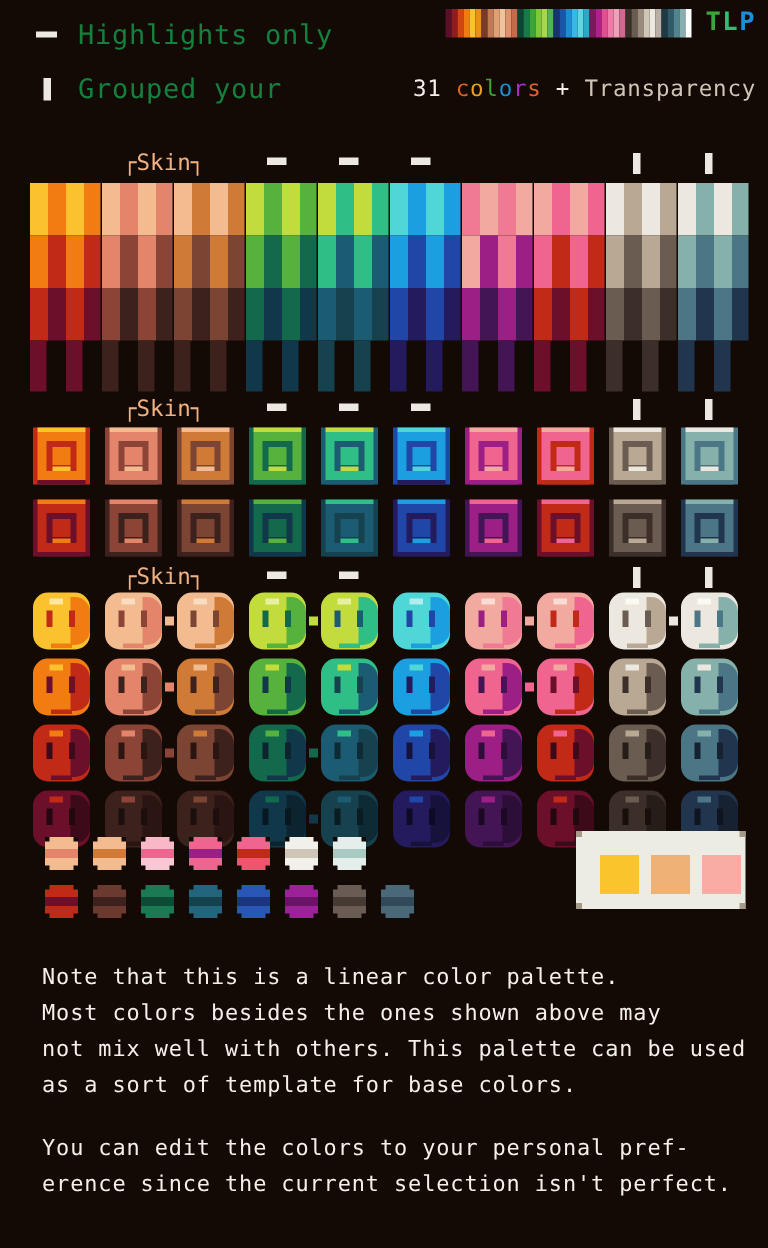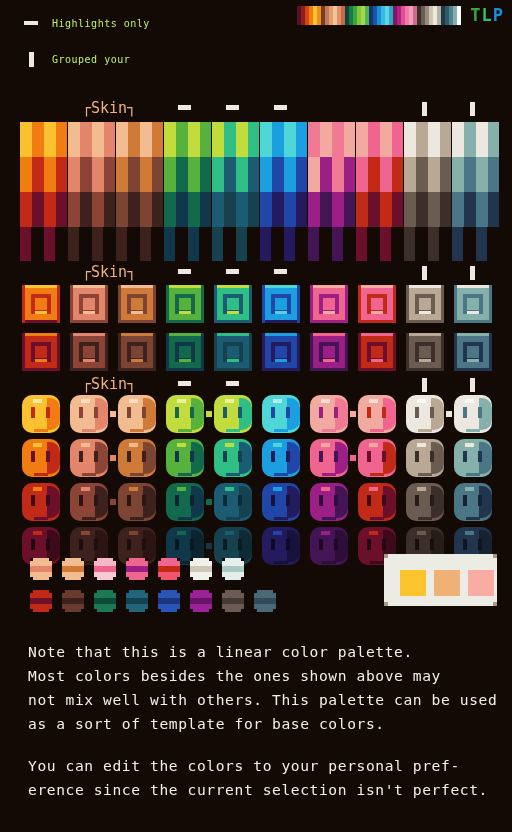--- a/index.html
+++ b/index.html
@@ -12,21 +12,21 @@
   .page{position:absolute;left:0;top:0;width:512px;height:832px;}
 
   
   .hdr{position:absolute;left:0;top:0;width:512px;height:78px;}
   .hdr-row{position:absolute;left:0;width:512px;height:30px;display:flex;align-items:center;}
   .hdr-row.r1{top:8px;}
   .hdr-row.r2{top:44px;}
   .mark{width:26px;display:flex;justify-content:center;align-items:center;margin-left:18px;}
   .mark .dash{width:14px;height:4px;background:#ede9e2;}
   .mark .bar{width:5px;height:15px;background:#ede9e2;}
-  .hdr-label{font-size:10px;letter-spacing:.5px;color:#bef264;margin-left:8px;}
+  .hdr-label{font-size:18px;letter-spacing:.5px;color:#15803d;margin-left:8px;}
 
   .hdr-right{position:absolute;right:8px;top:0;height:30px;display:flex;align-items:center;}
   .strip{display:flex;height:19px;margin-right:9px;}
   .strip i{display:block;width:4px;height:19px;}
   .tlp{font-size:17px;font-weight:bold;letter-spacing:1px;}
   .tlp .t{color:#3aa639;}
   .tlp .l{color:#2fbf71;}
   .tlp .p{color:#1b8fd6;}
 
   .cnt{position:absolute;right:8px;top:44px;height:30px;display:flex;align-items:center;font-size:15px;letter-spacing:.5px;}
@@ -158,20 +158,29 @@
       <span class="tlp"><span class="t">T</span><span class="l">L</span><span class="p">P</span></span>
     </div>
 
     <div class="hdr-row r2">
       <span class="mark">
           <span class="bar"></span>
         </span>
       <span class="hdr-label">Grouped your</span>
     </div>
 
+    <div class="cnt">
+      <span class="n">31</span>
+      <span>&nbsp;</span>
+      <span><span class="c1">c</span><span class="c2">o</span><span class="c3">l</span><span class="c4">o</span><span class="c5">r</span><span class="c1">s</span></span>
+      <span>&nbsp;</span>
+      <span class="plus">+</span>
+      <span>&nbsp;</span>
+      <span class="tr">Transparency</span>
+    </div>
   </div>
 
   <div class="markers" id="markers-strips" style="top:102px">
       <div class="skinlbl" style="left: 82px;">┌Skin┐</div>
       <div class="m dash" style="left: 178px;"></div>
       <div class="m dash" style="left: 226px;"></div>
       <div class="m dash" style="left: 274px;"></div>
       <div class="m bar" style="left: 422px;"></div>
       <div class="m bar" style="left: 470px;"></div>
     </div>

